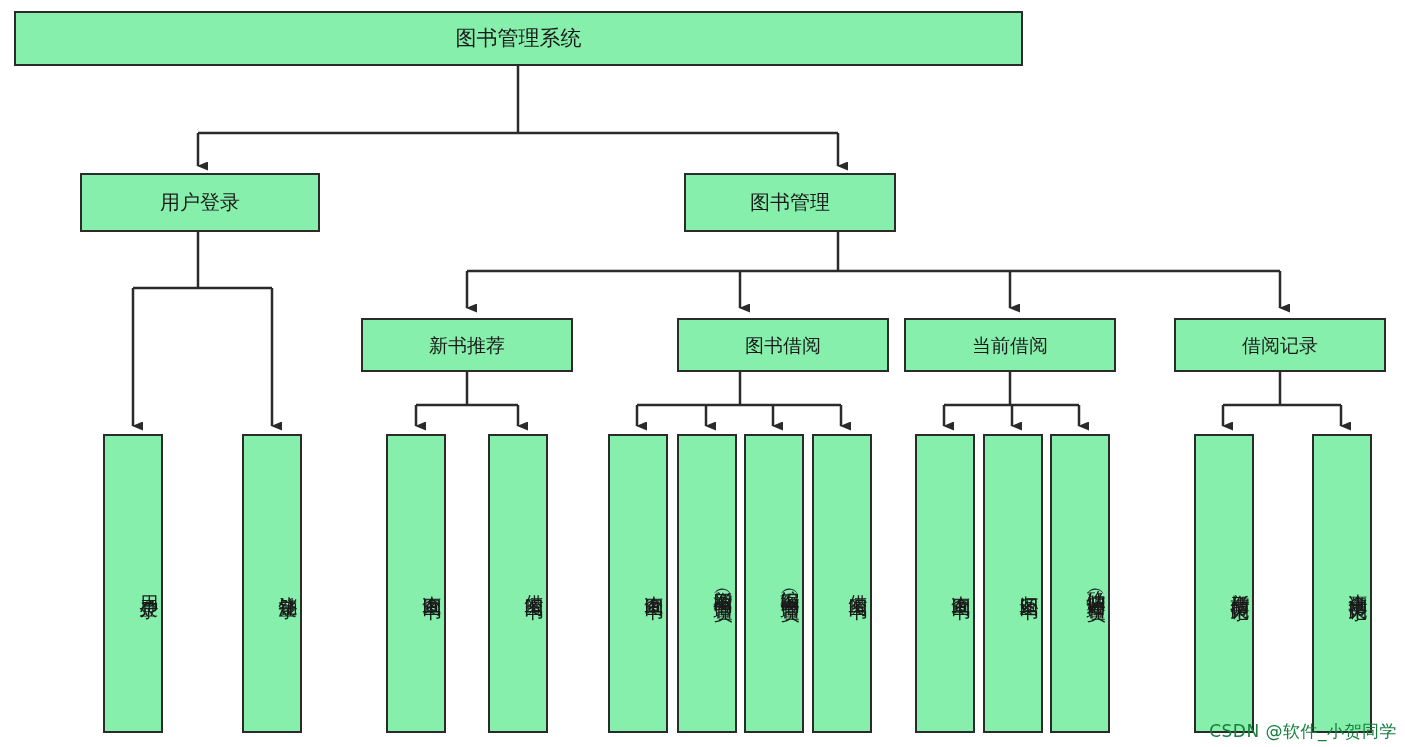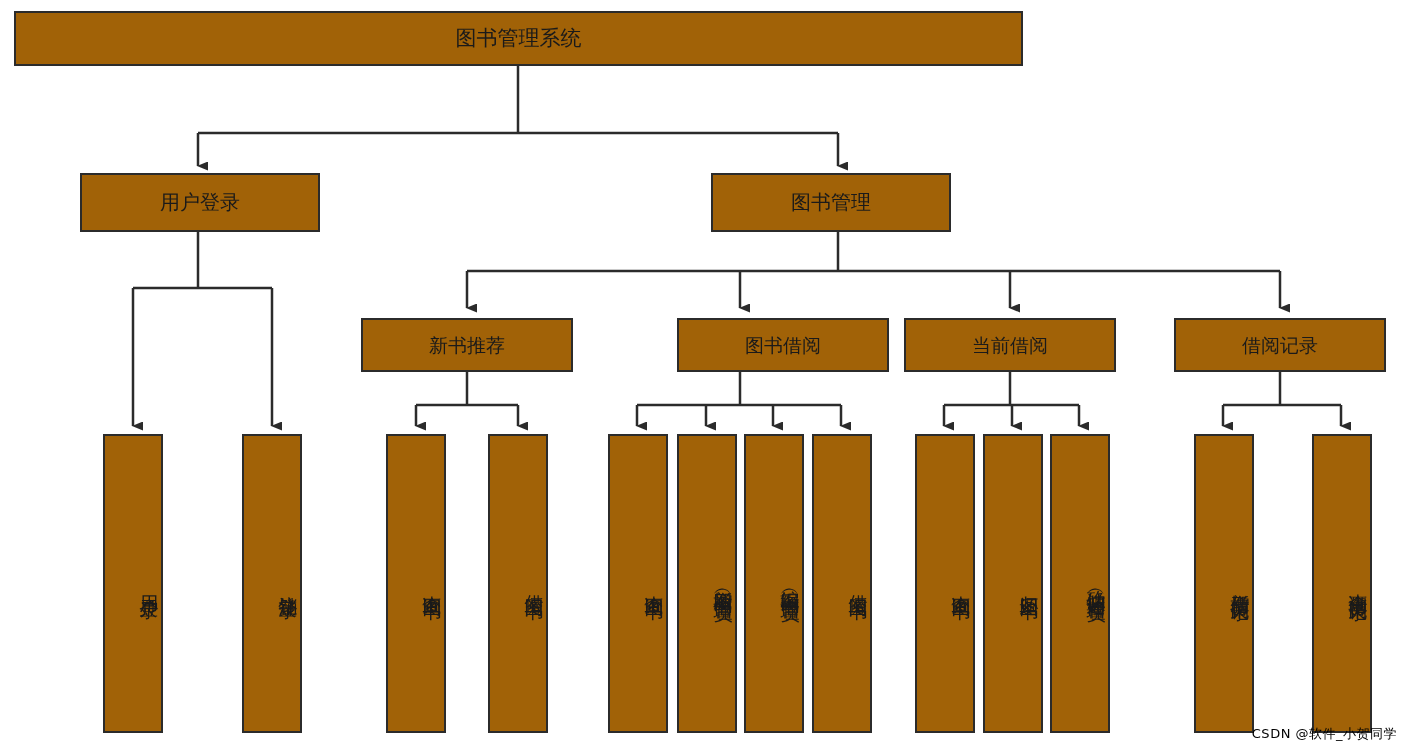--- a/index.html
+++ b/index.html
@@ -22,21 +22,21 @@
     position: absolute;
     left: 0;
     top: 0;
     width: 1405px;
     height: 747px;
     pointer-events: none;
   }
   .node {
     position: absolute;
     box-sizing: border-box;
-    background: #a16207;
+    background: #86efac;
     border: 2px solid #2b2b2b;
     display: flex;
     align-items: center;
     justify-content: center;
     color: #1a1a1a;
     text-align: center;
     line-height: 1.18;
     z-index: 2;
   }
   .node.root {
@@ -59,22 +59,22 @@
     justify-content: center;
   }
   .node.leaf .leaf-text {
     display: block;
     white-space: nowrap;
   }
   .watermark {
     position: absolute;
     right: 8px;
     bottom: 4px;
-    font-size: 13px;
-    color: #000000;
+    font-size: 17px;
+    color: #15803d;
     white-space: nowrap;
     z-index: 5;
     letter-spacing: 0.5px;
   }
 </style>
 </head>
 <body>
 
 <div id="diagram-root">
 
@@ -128,21 +128,21 @@
     </g>
   </svg>
 
   <div class="node root" style="left:14px; top:11px; width:1009px; height:55px;">
     <span>图书管理系统</span>
   </div>
 
   <div class="node level2" style="left:80px; top:173px; width:240px; height:59px;">
     <span>用户登录</span>
   </div>
-  <div class="node level2" style="left:711px; top:173px; width:240px; height:59px;">
+  <div class="node level2" style="left:684px; top:173px; width:212px; height:59px;">
     <span>图书管理</span>
   </div>
 
   <div class="node level3" style="left:361px; top:318px; width:212px; height:54px;">
     <span>新书推荐</span>
   </div>
   <div class="node level3" style="left:634px; top:318px; width:212px; height:54px;margin-left:43px;">
     <span>图书借阅</span>
   </div>
   <div class="node level3" style="left:904px; top:318px; width:212px; height:54px;">

